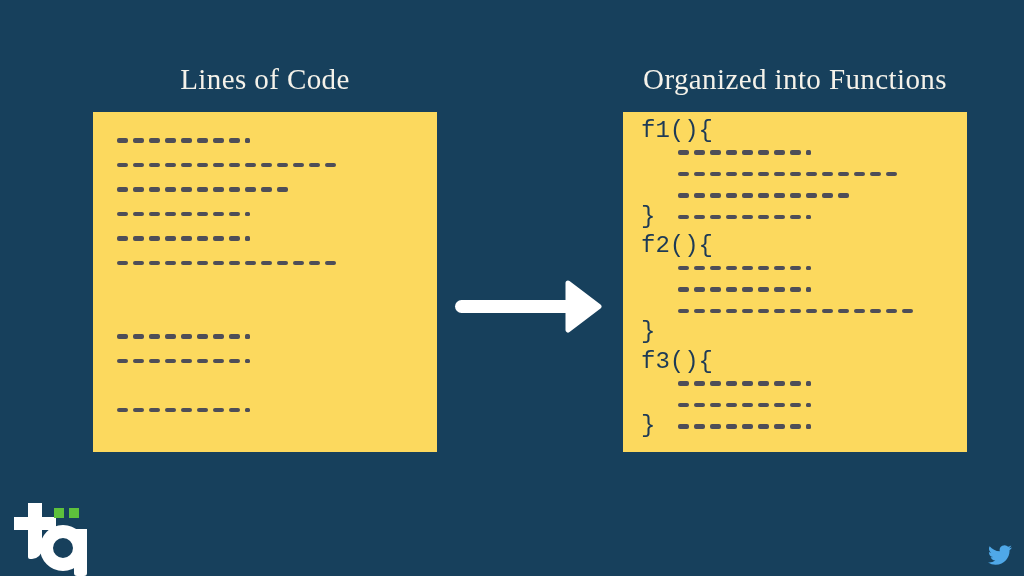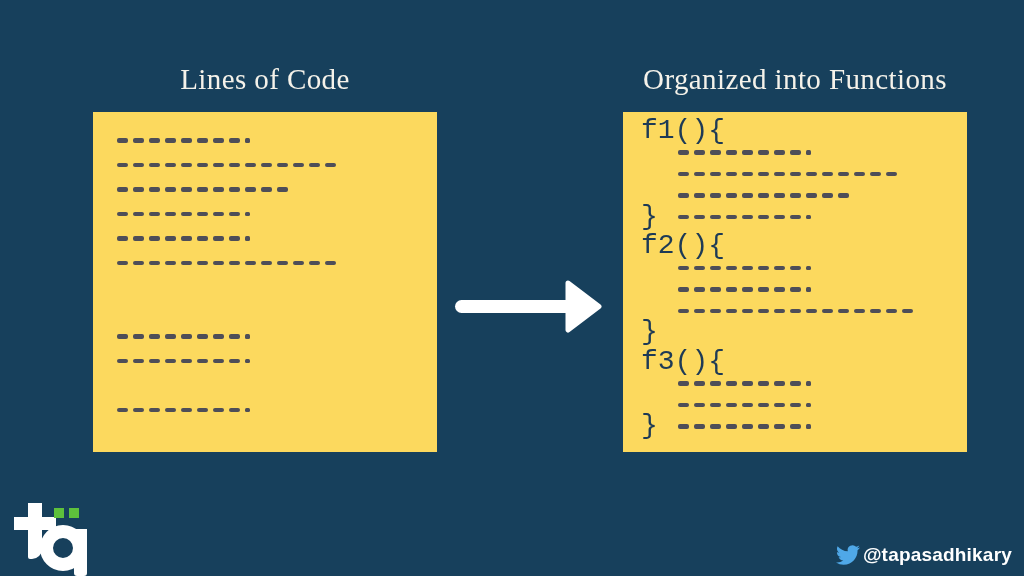--- a/index.html
+++ b/index.html
@@ -21,21 +21,21 @@
     position:absolute; top:112px; width:344px; height:340px;
     background:#FCD95E;
   }
   .panel-left  { left:93px;  padding:16px 0 0 24px; }
   .panel-right { left:623px; padding:8px 0 0 18px; }
   .code-row { display:flex; align-items:center; }
   .panel-left  .code-row { height:24.5px; }
   .panel-right .code-row { height:21.5px; }
   .gap-before { margin-top:8px;text-align:center; }
   .code-text {
-    font-family:"Liberation Mono", monospace; font-size:28px;
+    font-family:"Liberation Mono", monospace; font-size:24px;
     color:#1D3A56; line-height:1; white-space:pre;
   }
   .indent-col { display:inline-block; flex:0 0 37px; width:37px; }
   .dashes { display:flex; align-items:center; }
   .dash {
     flex:0 0 11px; width:11px; height:4.5px; border-radius:2px;
     background:#4E4E58; margin-right:5px;
   }
   .dot { flex:0 0 4.5px; width:4.5px; height:4.5px; border-radius:1.5px; background:#4E4E58; }
   .arrow-wrap { position:absolute; left:452px; top:278px; width:150px; height:58px; }
@@ -385,16 +385,15 @@
     <div class="sq sq1"></div>
     <div class="sq sq2"></div>
   </div>
 
   <div class="footer">
     <span class="bird">
       <svg width="24" height="24" viewBox="0 0 24 24">
         <path fill="#4FA8E8" d="M23.953 4.57a10 10 0 01-2.825.775 4.958 4.958 0 002.163-2.723c-.951.555-2.005.959-3.127 1.184a4.92 4.92 0 00-8.384 4.482C7.69 8.095 4.067 6.13 1.64 3.162a4.822 4.822 0 00-.666 2.475c0 1.71.87 3.213 2.188 4.096a4.904 4.904 0 01-2.228-.616v.06a4.923 4.923 0 003.946 4.827 4.996 4.996 0 01-2.212.085 4.936 4.936 0 004.604 3.417 9.867 9.867 0 01-6.102 2.105c-.39 0-.779-.023-1.17-.067a13.995 13.995 0 007.557 2.209c9.053 0 13.998-7.496 13.998-13.985 0-.21 0-.42-.015-.63A9.935 9.935 0 0024 4.59z"></path>
       </svg>
     </span>
-    <span>@tapasadhikary</span>
   </div>
 
 </div>
 
 </body></html>

